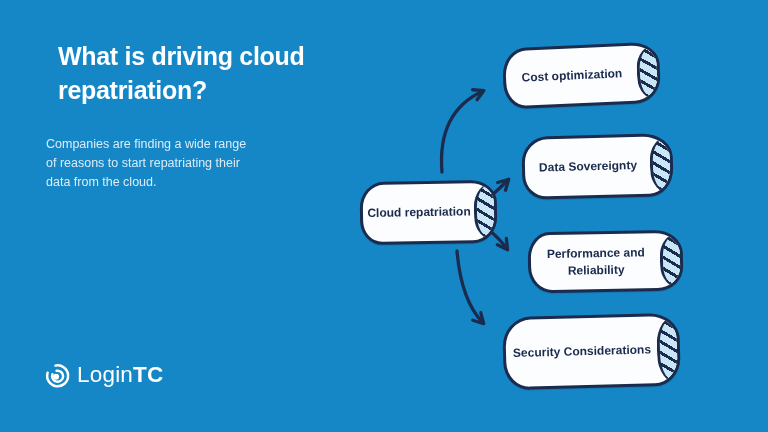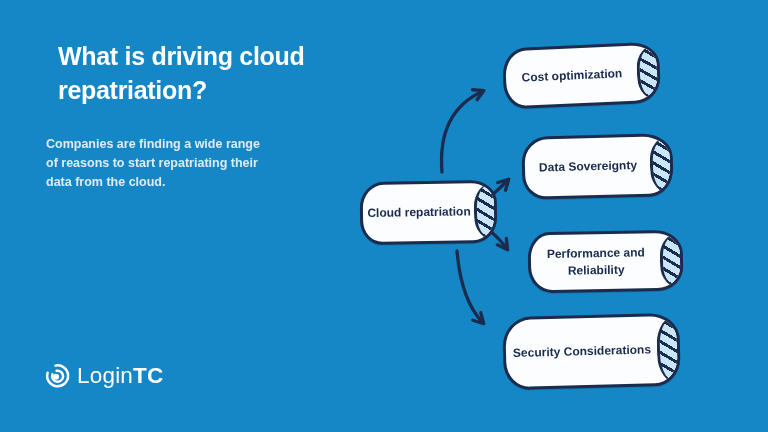--- a/index.html
+++ b/index.html
@@ -30,32 +30,31 @@
   }
 
   .page-subtitle {
     position: absolute;
     left: 46px;
     top: 135px;
     width: 250px;
     margin: 0;
     color: #dcecf8;
     font-size: 12.5px;
-    font-weight: 700;
+    font-weight: 400;
     line-height: 1.5;
     white-space: pre-line;
   }
 
   
   .logo {
     position: absolute;
     left: 44px;
     top: 362px;
     display: flex;
-    align-items: center;
     gap: 6px;
     color: #ffffff;
   }
   .logo-text {
     font-size: 22.5px;
     font-weight: 400;
     letter-spacing: 0.2px;
     color: #ffffff;
   }
   .logo-text b { font-weight: 700; }

